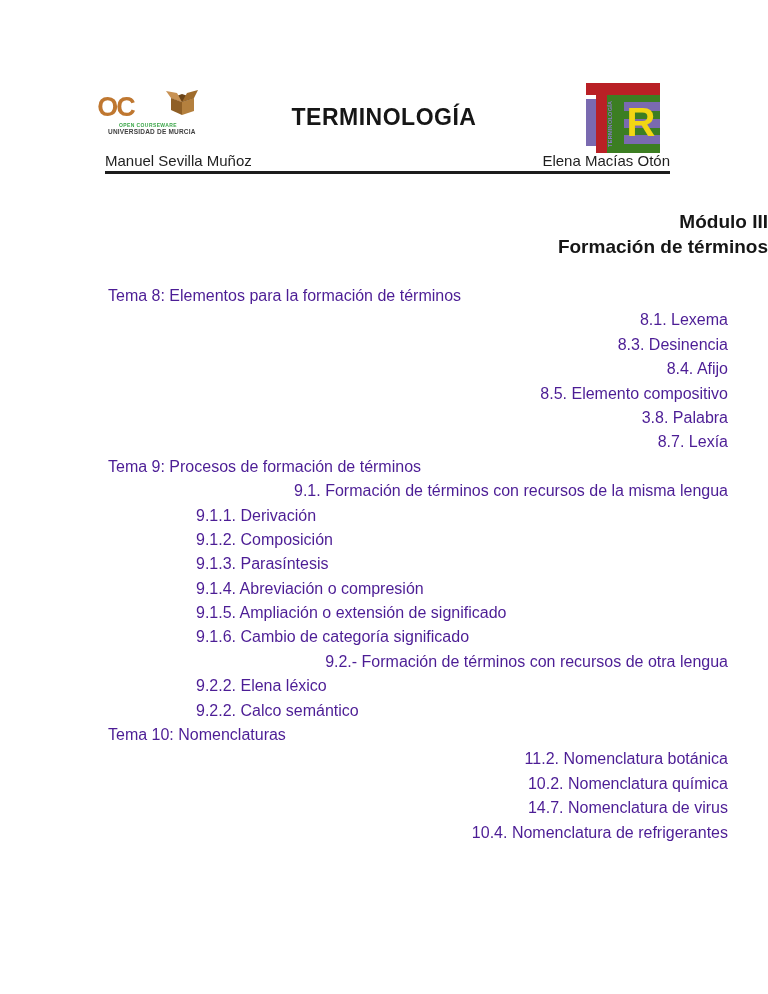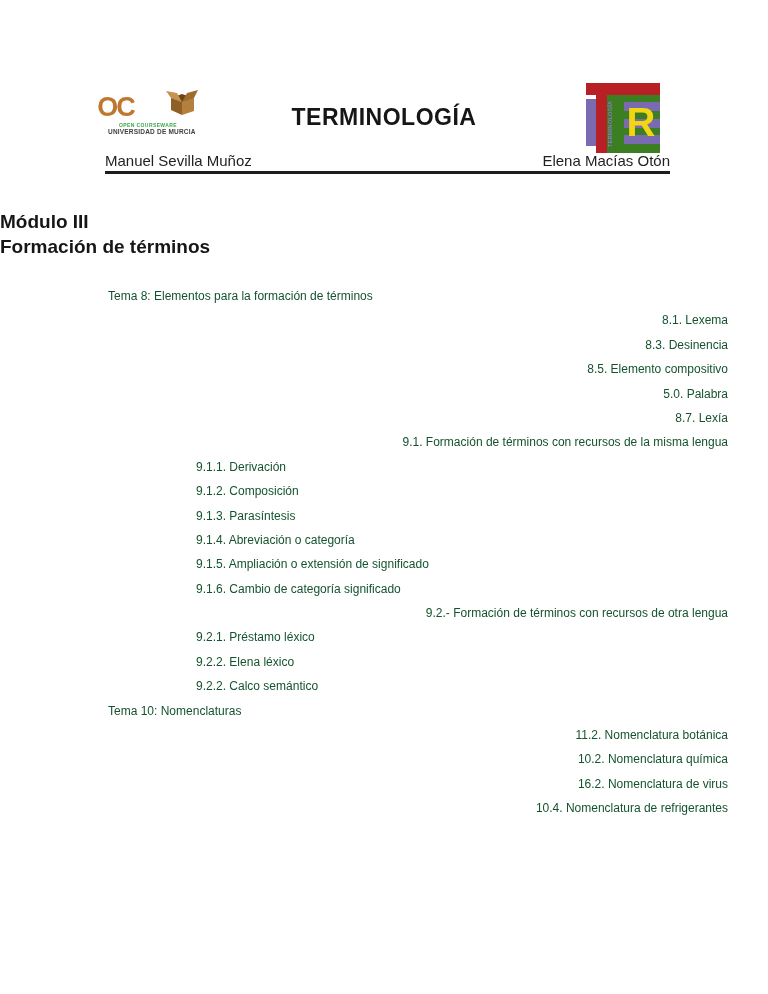--- a/index.html
+++ b/index.html
@@ -52,27 +52,27 @@
   .authors {
     position:absolute; left:105px; right:98px; top:152px;
     display:flex; justify-content:space-between;
     font-size:15px; color:#1f1f1f;
   }
   .rule { position:absolute; left:105px; right:98px; top:171px; height:3px; background:#1d1d1d; }
 
   
   .module-title {
     position:absolute; left:0; right:0; top:209px;
-    text-align:left; font-size:19px; font-weight:bold; line-height:25px;
+    text-align:right; font-size:19px; font-weight:bold; line-height:25px;
     color:#161616;
   }
 
   
   .toc { position:absolute; left:105px; top:284px; right:40px; }
-  .toc-item { height:24.4px; line-height:24.4px; font-size:12px; white-space:nowrap; color:#14532d; }
+  .toc-item { height:24.4px; line-height:24.4px; font-size:16px; white-space:nowrap; color:#4c1d95; }
   .toc-item.level-0 { padding-left:3px; }
   .toc-item.level-1 { padding-left:50px;text-align:right; }
   .toc-item.level-2 { padding-left:91px; }
 </style>
 </head>
 <body>
 
 <div class="page">
 
   <div class="ocw-logo">
@@ -114,34 +114,35 @@
 
   <div class="module-title">
     <div>Módulo III</div>
     <div>Formación de términos</div>
   </div>
 
   <div class="toc">
       <div class="toc-item level-0">Tema 8: Elementos para la formación de términos</div>
       <div class="toc-item level-1">8.1. Lexema</div>
       <div class="toc-item level-1">8.3. Desinencia</div>
+      <div class="toc-item level-1">8.4. Afijo</div>
       <div class="toc-item level-1">8.5. Elemento compositivo</div>
-      <div class="toc-item level-1">5.0. Palabra</div>
+      <div class="toc-item level-1">3.8. Palabra</div>
       <div class="toc-item level-1">8.7. Lexía</div>
+      <div class="toc-item level-0">Tema 9: Procesos de formación de términos</div>
       <div class="toc-item level-1">9.1. Formación de términos con recursos de la misma lengua</div>
       <div class="toc-item level-2">9.1.1. Derivación</div>
       <div class="toc-item level-2">9.1.2. Composición</div>
       <div class="toc-item level-2">9.1.3. Parasíntesis</div>
-      <div class="toc-item level-2">9.1.4. Abreviación o categoría</div>
+      <div class="toc-item level-2">9.1.4. Abreviación o compresión</div>
       <div class="toc-item level-2">9.1.5. Ampliación o extensión de significado</div>
       <div class="toc-item level-2">9.1.6. Cambio de categoría significado</div>
       <div class="toc-item level-1">9.2.- Formación de términos con recursos de otra lengua</div>
-      <div class="toc-item level-2">9.2.1. Préstamo léxico</div>
       <div class="toc-item level-2">9.2.2. Elena léxico</div>
       <div class="toc-item level-2">9.2.2. Calco semántico</div>
       <div class="toc-item level-0">Tema 10: Nomenclaturas</div>
       <div class="toc-item level-1">11.2. Nomenclatura botánica</div>
       <div class="toc-item level-1">10.2. Nomenclatura química</div>
-      <div class="toc-item level-1">16.2. Nomenclatura de virus</div>
+      <div class="toc-item level-1">14.7. Nomenclatura de virus</div>
       <div class="toc-item level-1">10.4. Nomenclatura de refrigerantes</div>
     </div>
 
 </div>
 
 </body></html>

